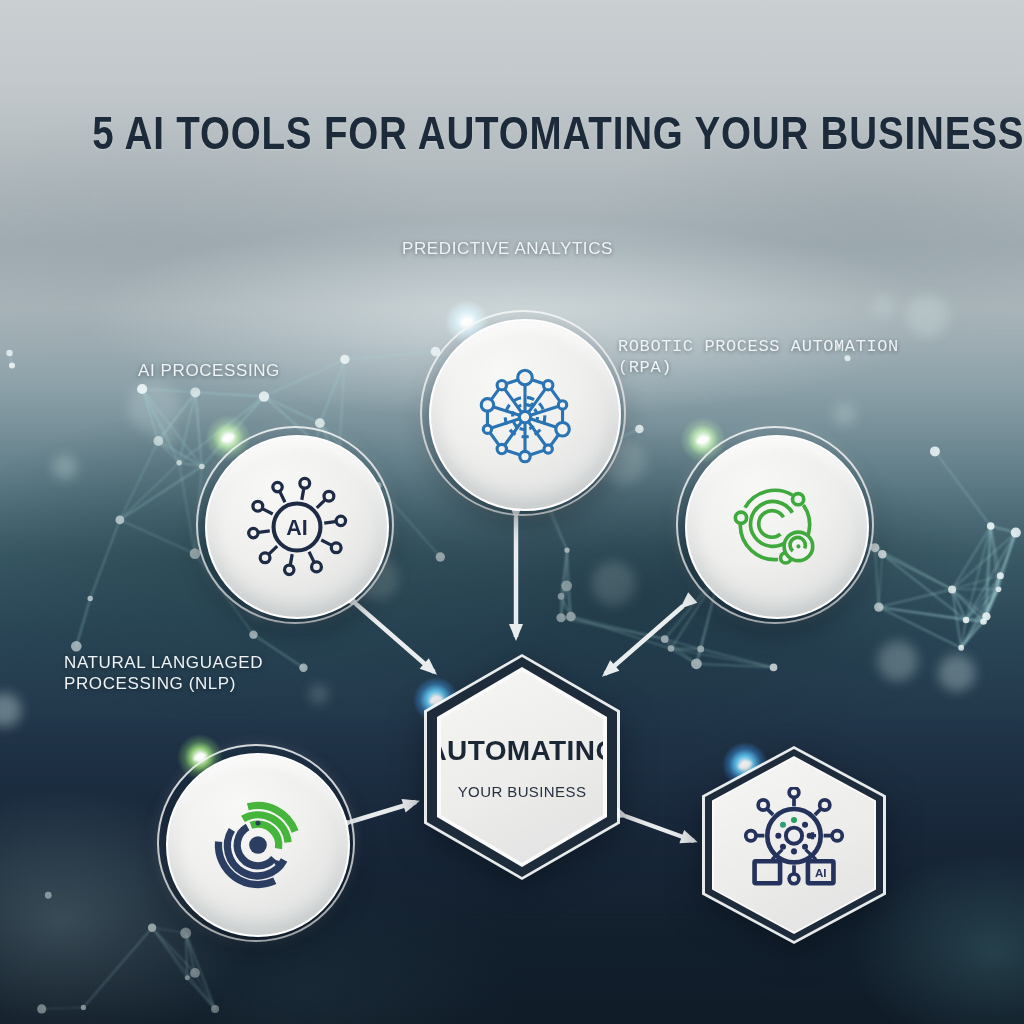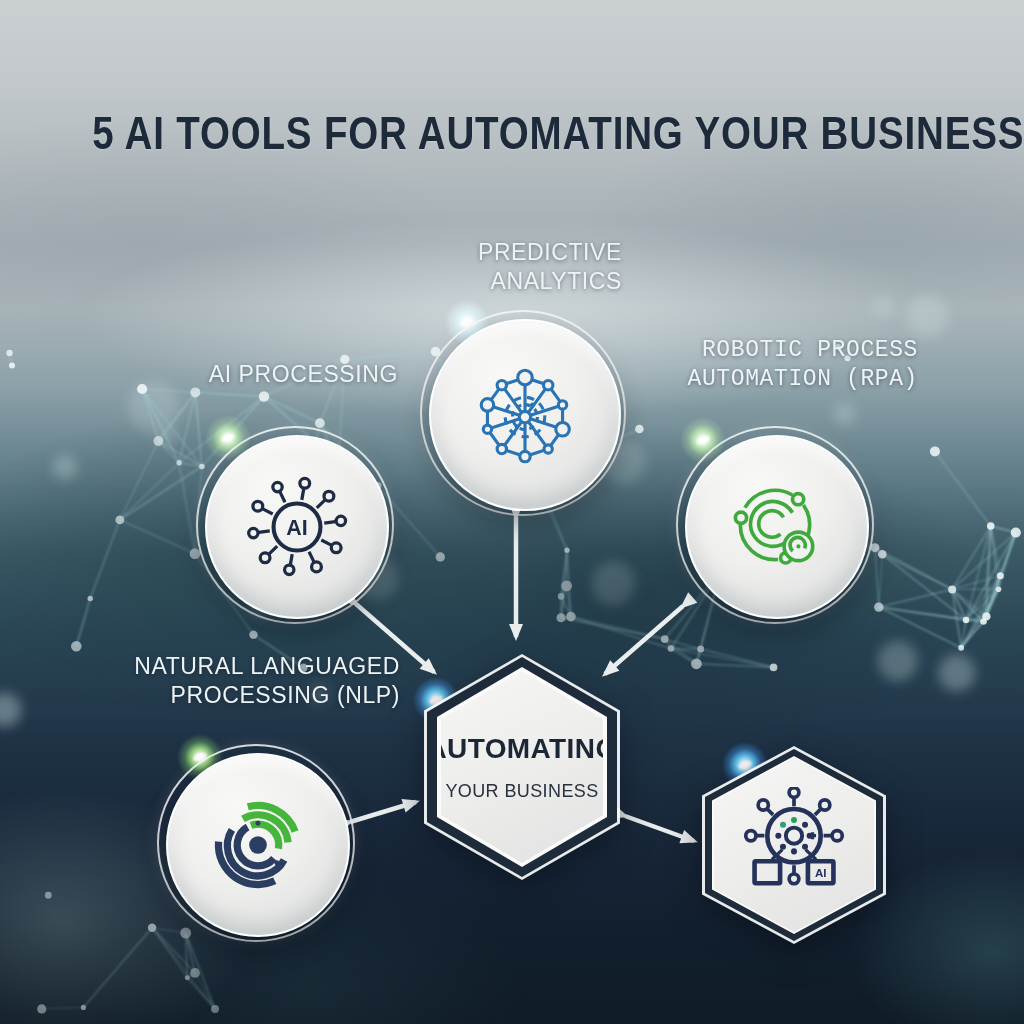--- a/index.html
+++ b/index.html
@@ -25,21 +25,21 @@
   .vignette{background:linear-gradient(180deg, rgba(10,18,28,0) 70%, rgba(10,18,28,.35) 100%);}
 
   .title{
     position:absolute;top:74px;left:0;width:1024px;text-align:center;
     font-size:47px;font-weight:700;letter-spacing:1px;color:#1c2a3a;
     transform:scaleX(.82);text-shadow:0 1px 2px rgba(255,255,255,.25);
     white-space:nowrap;
   }
 
   .node-label{
-    position:absolute;text-align:right;color:#eef3f5;font-size:23px;
+    position:absolute;text-align:left;color:#eef3f5;font-size:17px;
     font-weight:400;letter-spacing:.6px;line-height:1.26;
     text-shadow:0 1px 4px rgba(10,20,30,.45);
   }
 
   .circle-node{position:absolute;border-radius:50%;
     border:2px solid rgba(250,252,252,.85);padding:7px;
     box-shadow:0 0 14px rgba(255,255,255,.12);}
   .disc{width:100%;height:100%;border-radius:50%;
     background:radial-gradient(circle at 38% 28%, #f8f8f7 0%, #efefed 45%, #e0e2e1 78%, #d3d6d5 100%);
     border:2px solid rgba(255,255,255,.95);
@@ -51,21 +51,21 @@
   .hex-outer{position:relative;width:100%;height:100%;background:rgba(250,252,252,.92);}
   .hex-navy{position:absolute;inset:3px;background:#1e2b3a;}
   .hex-white{position:absolute;inset:13px;background:#fafbfa;}
   .hex-fill{position:absolute;inset:17px;
     background:linear-gradient(155deg,#f6f6f5 0%,#ececea 55%,#e0e2e1 100%);
     display:flex;flex-direction:column;align-items:center;justify-content:center;}
   .hex-small .hex-white{inset:10px;}
   .hex-small .hex-fill{inset:12px;}
 
   .hex-title{font-size:28px;font-weight:700;color:#1c2736;letter-spacing:.4px;}
-  .hex-sub{font-size:18px;font-weight:400;color:#273140;letter-spacing:.4px;margin-top:16px;}
+  .hex-sub{font-size:15px;font-weight:400;color:#273140;letter-spacing:.4px;margin-top:16px;}
 
   .glow{position:absolute;width:64px;height:64px;border-radius:50%;pointer-events:none;mix-blend-mode:screen;}
   .glow::after{content:"";position:absolute;left:50%;top:50%;width:14px;height:6px;border-radius:50%;
     transform:translate(-50%,-50%) rotate(-20deg);background:rgba(255,255,255,.95);filter:blur(1px);}
   .glow-green{background:radial-gradient(closest-side, rgba(255,255,255,.95) 0 10%, rgba(150,224,80,.85) 28%, rgba(120,200,60,.35) 48%, rgba(120,200,60,0) 72%);}
   .glow-blue{background:radial-gradient(closest-side, rgba(255,255,255,.95) 0 10%, rgba(80,200,255,.9) 28%, rgba(40,140,255,.4) 50%, rgba(40,140,255,0) 72%);}
   .glow-cyan{background:radial-gradient(closest-side, rgba(255,255,255,.95) 0 12%, rgba(120,220,255,.8) 30%, rgba(120,220,255,0) 70%);}
 
   svg{display:block;}
   .abs{position:absolute;}
@@ -340,21 +340,21 @@
   <div class="glow glow-cyan" style="left:435px;top:290px;"></div>
   <div class="glow glow-green" style="left:196px;top:406px;"></div>
   <div class="glow glow-green" style="left:671px;top:408px;"></div>
   <div class="glow glow-green" style="left:168px;top:725px;"></div>
   <div class="glow glow-blue" style="left:713px;top:733px;"></div>
   <div class="glow glow-blue" style="left:404px;top:668px;"></div>
 
   <div class="node-label" style="left:402px;top:238px;width:220px;">PREDICTIVE ANALYTICS</div>
   <div class="node-label" style="left:138px;top:360px;width:260px;">AI PROCESSING</div>
   <div class="node-label" style="left:618px;top:336px;width:300px;font-family:Liberation Mono, monospace;">ROBOTIC PROCESS AUTOMATION (RPA)</div>
-  <div class="node-label" style="left:80px;top:652px;width:320px;">NATURAL LANGUAGED PROCESSING (NLP)</div>
+  <div class="node-label" style="left:64px;top:652px;width:320px;">NATURAL LANGUAGED PROCESSING (NLP)</div>
 
   <div class="circle-node" style="left:420px;top:310px;width:188px;height:188px;">
     <div class="disc">
       <svg width="104" height="104" viewBox="0 0 100 100">
         <g fill="none" stroke-width="3" stroke="#2a74b4">
           <path d="M50,14 L72.3,21.3 L86.1,40.3 L86.1,63.7 L72.3,82.7 L50,90 L27.7,82.7 L13.9,63.7 L13.9,40.3 L27.7,21.3 Z"></path>
           <path d="M50,14 L50,52 M72.3,21.3 L50,52 M86.1,40.3 L50,52 M86.1,63.7 L50,52 M72.3,82.7 L50,52 M50,90 L50,52 M27.7,82.7 L50,52 M13.9,63.7 L50,52 M13.9,40.3 L50,52 M27.7,21.3 L50,52"></path>
           <circle cx="50" cy="52" r="19" stroke-dasharray="7 6"></circle>
           <circle cx="50" cy="52" r="12" stroke-dasharray="5 4.5"></circle>
           <g fill="#f2f3f1">

